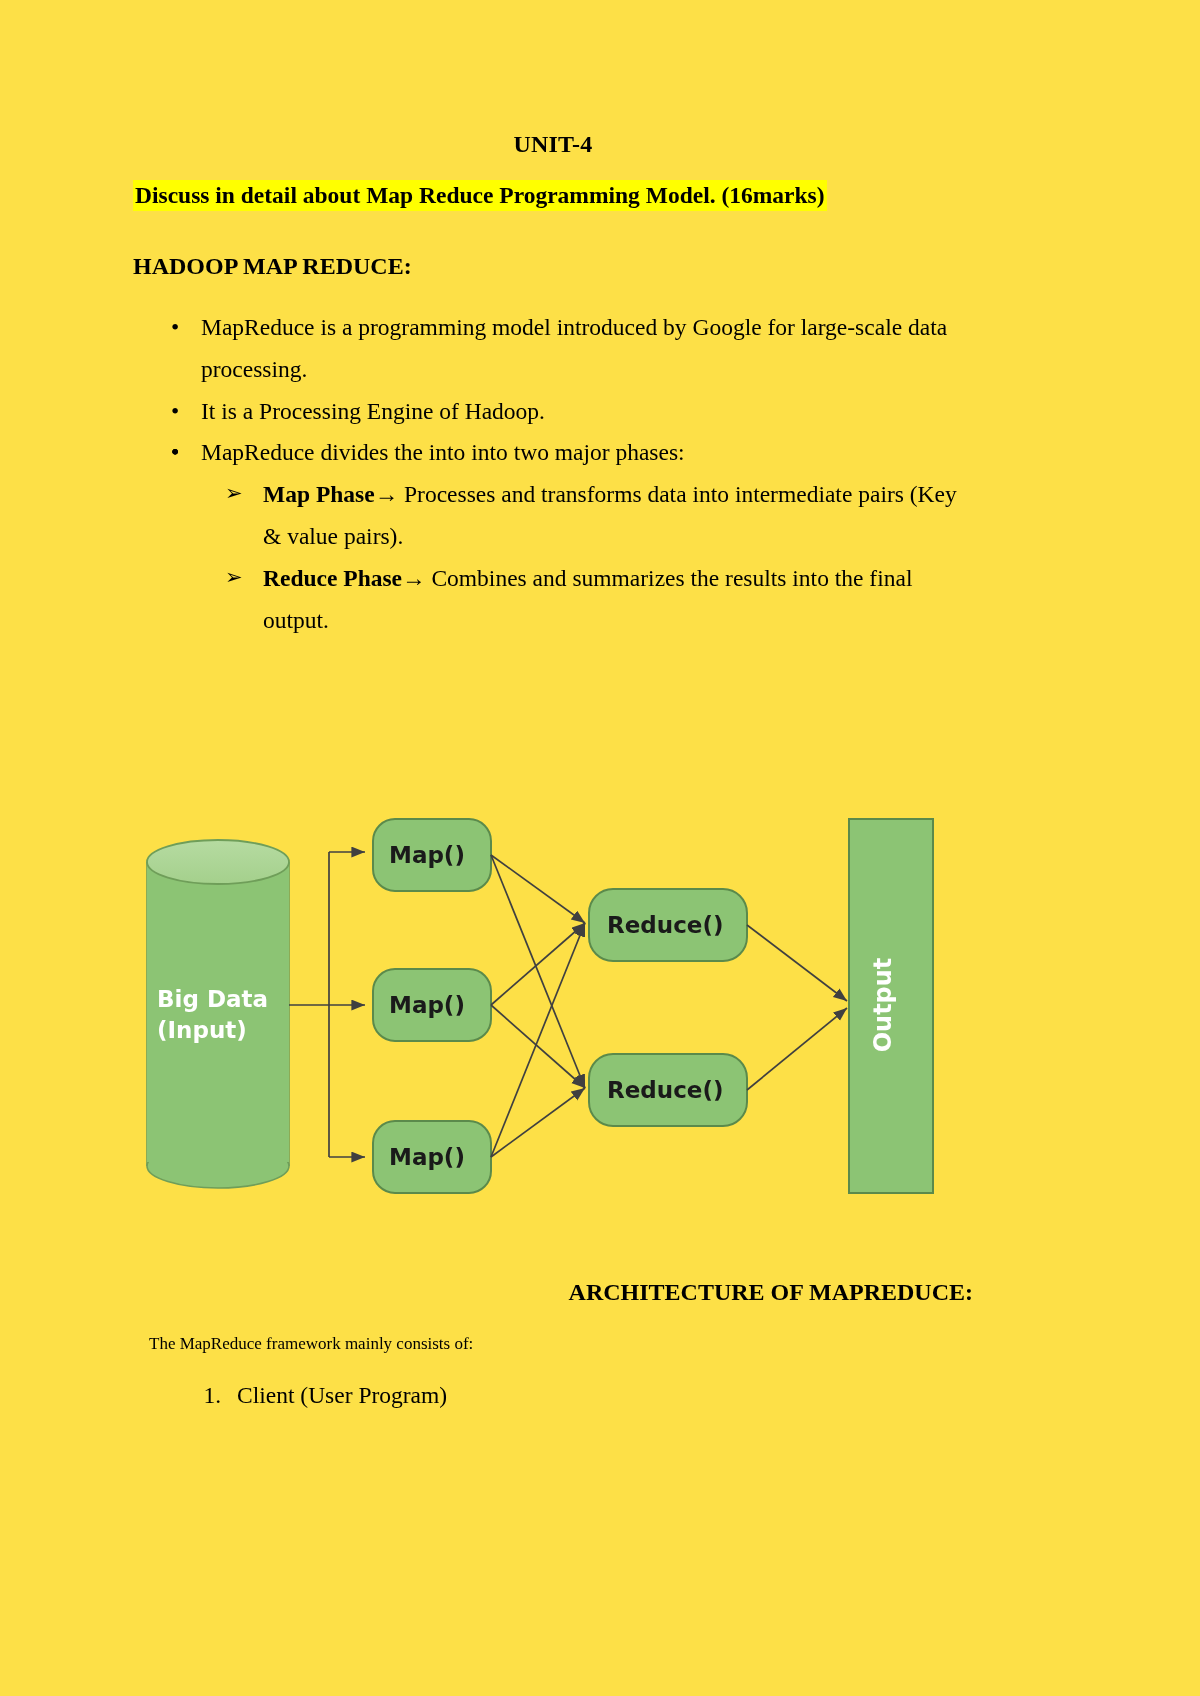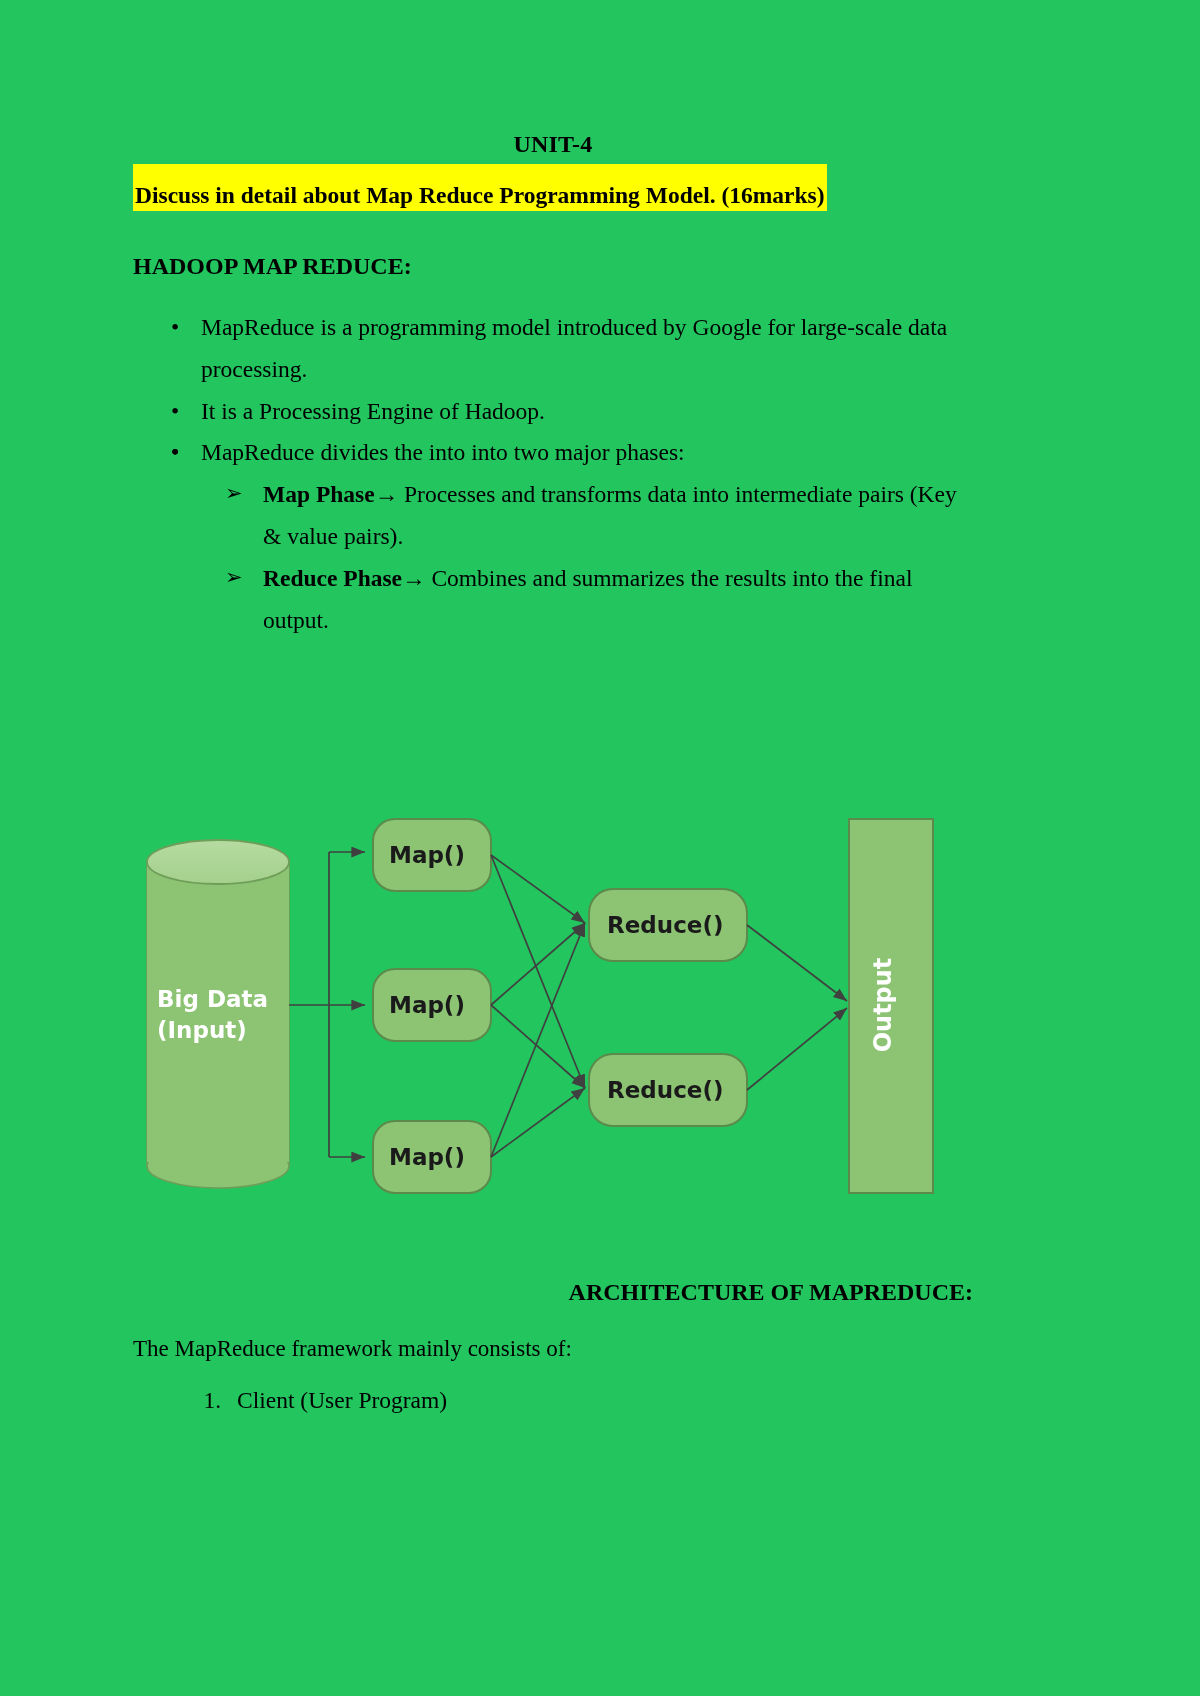--- a/index.html
+++ b/index.html
@@ -13,21 +13,21 @@
     position: relative;
     font-family: "Liberation Serif", "DejaVu Serif", serif;
     color: #000000;
     overflow: hidden;
   }
   .page {
     position: absolute;
     left: 0; top: 0;
     width: 1200px;
     height: 1696px;
-    background: #22c55e;
+    background: #fde047;
   }
   .content {
     position: absolute;
     left: 133px;
     top: 130px;
     width: 840px;
   }
 
   
   .unit-title {
@@ -39,21 +39,21 @@
     line-height: 1.2;
   }
   .question-line {
     margin: 0 0 42px 0;
     line-height: 1.25;
   }
   .question-hl {
     background: #ffff00;
     font-weight: bold;
     font-size: 23.5px;
-    padding: 18px 2px 3px 2px;
+    padding: 2px 2px 3px 2px;
     box-decoration-break: clone;
     -webkit-box-decoration-break: clone;
   }
   .section-head {
     font-weight: bold;
     font-size: 24px;
     margin: 0 0 26px 0;
     line-height: 1.2;
   }
 
@@ -103,23 +103,23 @@
   ol.numlist {
     margin: 10px 0 0 0;
     padding-left: 94px;
     font-size: 23.5px;
     line-height: 1.78;
   }
   ol.numlist > li {
     padding-left: 10px;
   }
   .para {
-    font-size: 23px;
-    line-height: 1.78;
-    margin: 0;
+    font-size: 17px;
+    line-height: 1.78;
+    margin: 16px;
   }
 
   
   .diagram {
     position: absolute;
     left: 133px;
     top: 805px;
     width: 812px;
     height: 400px;
   }

